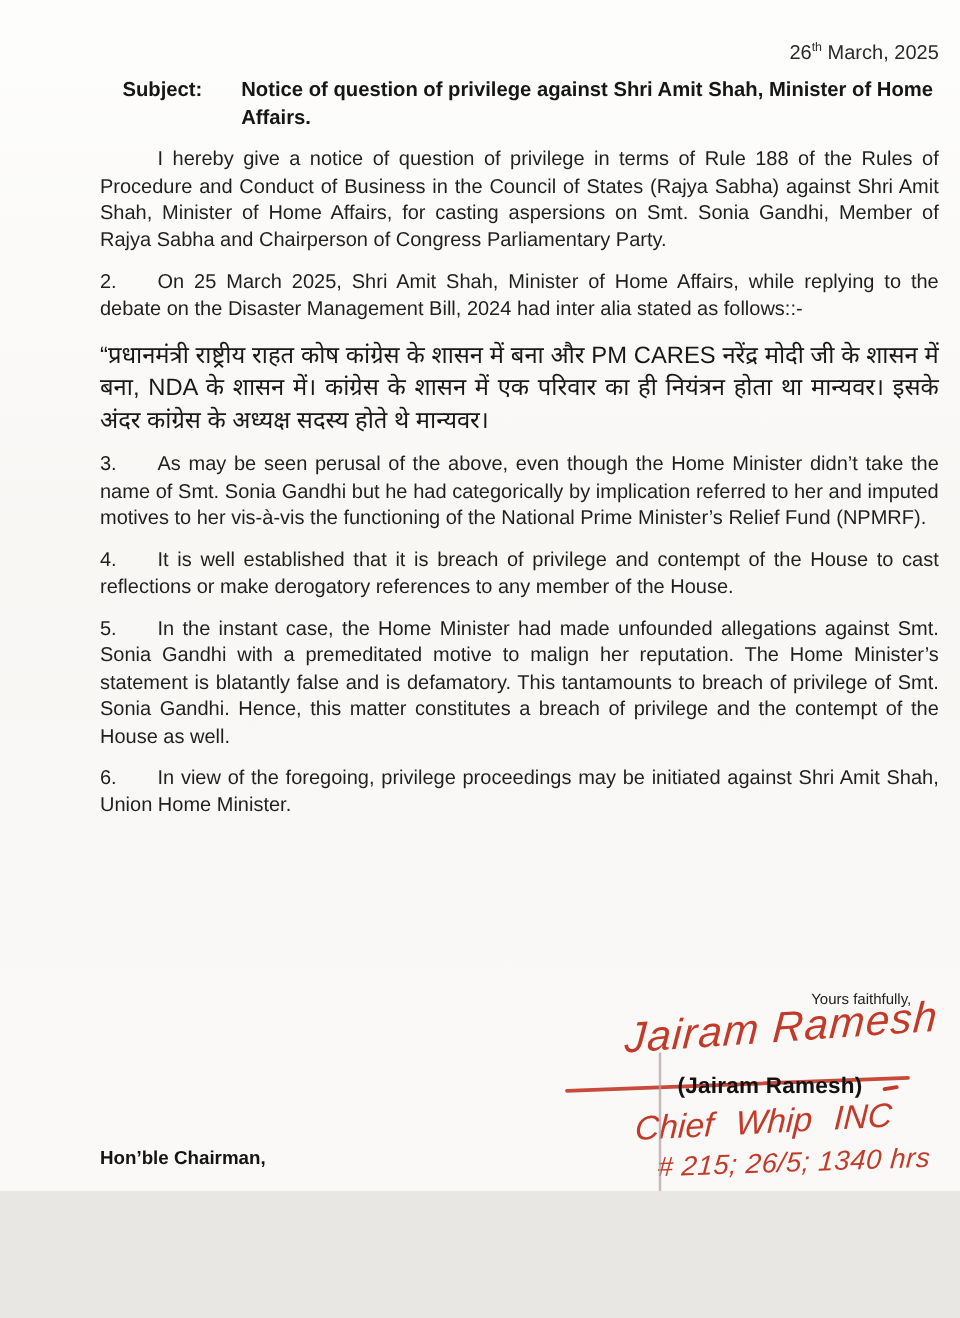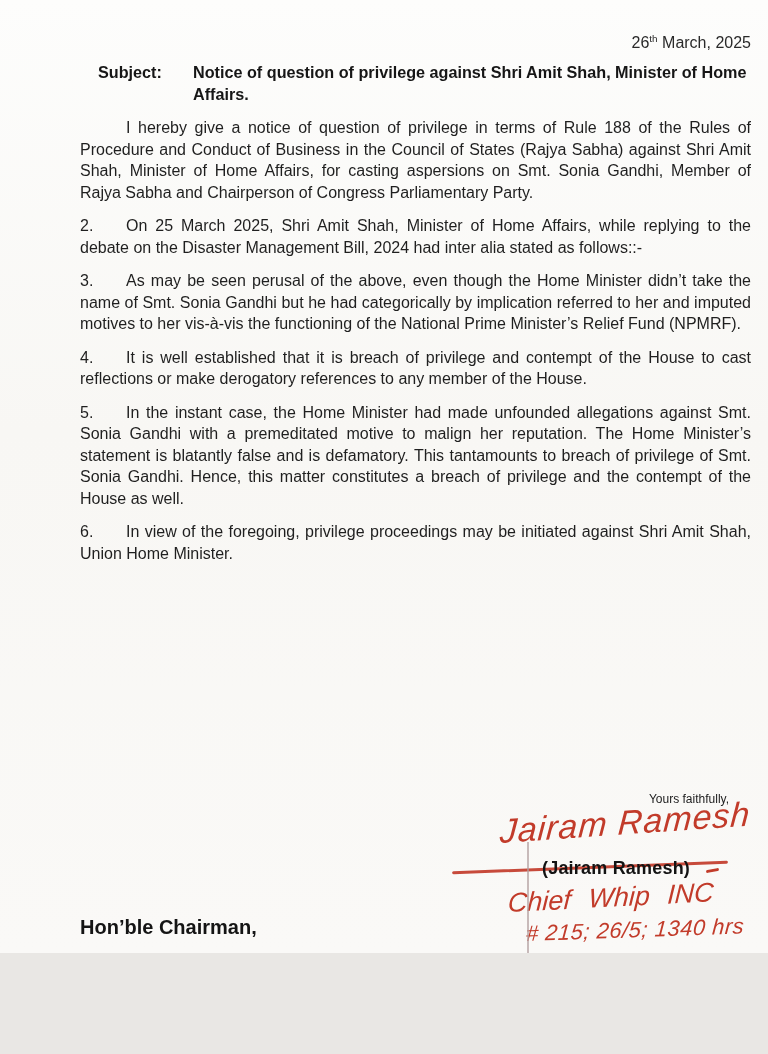--- a/index.html
+++ b/index.html
@@ -138,21 +138,21 @@
     transform: rotate(-2deg) skewX(-6deg);
     transform-origin: left center;
     white-space: nowrap;
     letter-spacing: .5px;
   }
   .addressee {
     position: absolute;
     left: 80px;
     top: 914px;
     font-weight: bold;
-    font-size: 20px;
+    font-size: 15px;
     line-height: 26px;
     color: #141414;
   }
   .fold-line {
     position: absolute;
     left: 527px;
     top: 842px;
     bottom: 0;
     width: 2px;
     background: #b2a0a0;
@@ -172,20 +172,21 @@
     </div>
 
     <div class="subject-row">
       <div class="subject-label">Subject:</div>
       <div class="subject-text">Notice of question of privilege against Shri Amit Shah, Minister of Home Affairs.</div>
     </div>
 
     <div class="letter-body">
         <p class="en indent"><span>I hereby give a notice of question of privilege in terms of Rule 188 of the Rules of Procedure and Conduct of Business in the Council of States (Rajya Sabha) against Shri Amit Shah, Minister of Home Affairs, for casting aspersions on Smt. Sonia Gandhi, Member of Rajya Sabha and Chairperson of Congress Parliamentary Party.</span></p>
         <p class="en"><span class="pnum">2.</span><span>On 25 March 2025, Shri Amit Shah, Minister of Home Affairs, while replying to the debate on the Disaster Management Bill, 2024 had </span><span class="it">inter alia</span><span> stated as follows::-</span></p>
+        <p class="hi"><span>“प्रधानमंत्री राष्ट्रीय राहत कोष कांग्रेस के शासन में बना और PM CARES नरेंद्र मोदी जी के शासन में बना, NDA के शासन में। कांग्रेस के शासन में एक परिवार का ही नियंत्रन होता था मान्यवर। इसके अंदर कांग्रेस के अध्यक्ष सदस्य होते थे मान्यवर।</span></p>
         <p class="en"><span class="pnum">3.</span><span>As may be seen perusal of the above, even though the Home Minister didn’t take the name of Smt. Sonia Gandhi but he had categorically by implication referred to her and imputed motives to her </span><span class="it">vis-à-vis</span><span> the functioning of the National Prime Minister’s Relief Fund (NPMRF).</span></p>
         <p class="en"><span class="pnum">4.</span><span>It is well established that it is breach of privilege and contempt of the House to cast reflections or make derogatory references to any member of the House.</span></p>
         <p class="en"><span class="pnum">5.</span><span>In the instant case, the Home Minister had made unfounded allegations against Smt. Sonia Gandhi with a premeditated motive to malign her reputation. The Home Minister’s statement is blatantly false and is defamatory. This tantamounts to breach of privilege of Smt. Sonia Gandhi. Hence, this matter constitutes a breach of privilege and the contempt of the House as well.</span></p>
         <p class="en"><span class="pnum">6.</span><span>In view of the foregoing, privilege proceedings may be initiated against Shri Amit Shah, Union Home Minister.</span></p>
       </div>
 
   </div>
 
   <div class="closing">Yours faithfully,</div>
 

